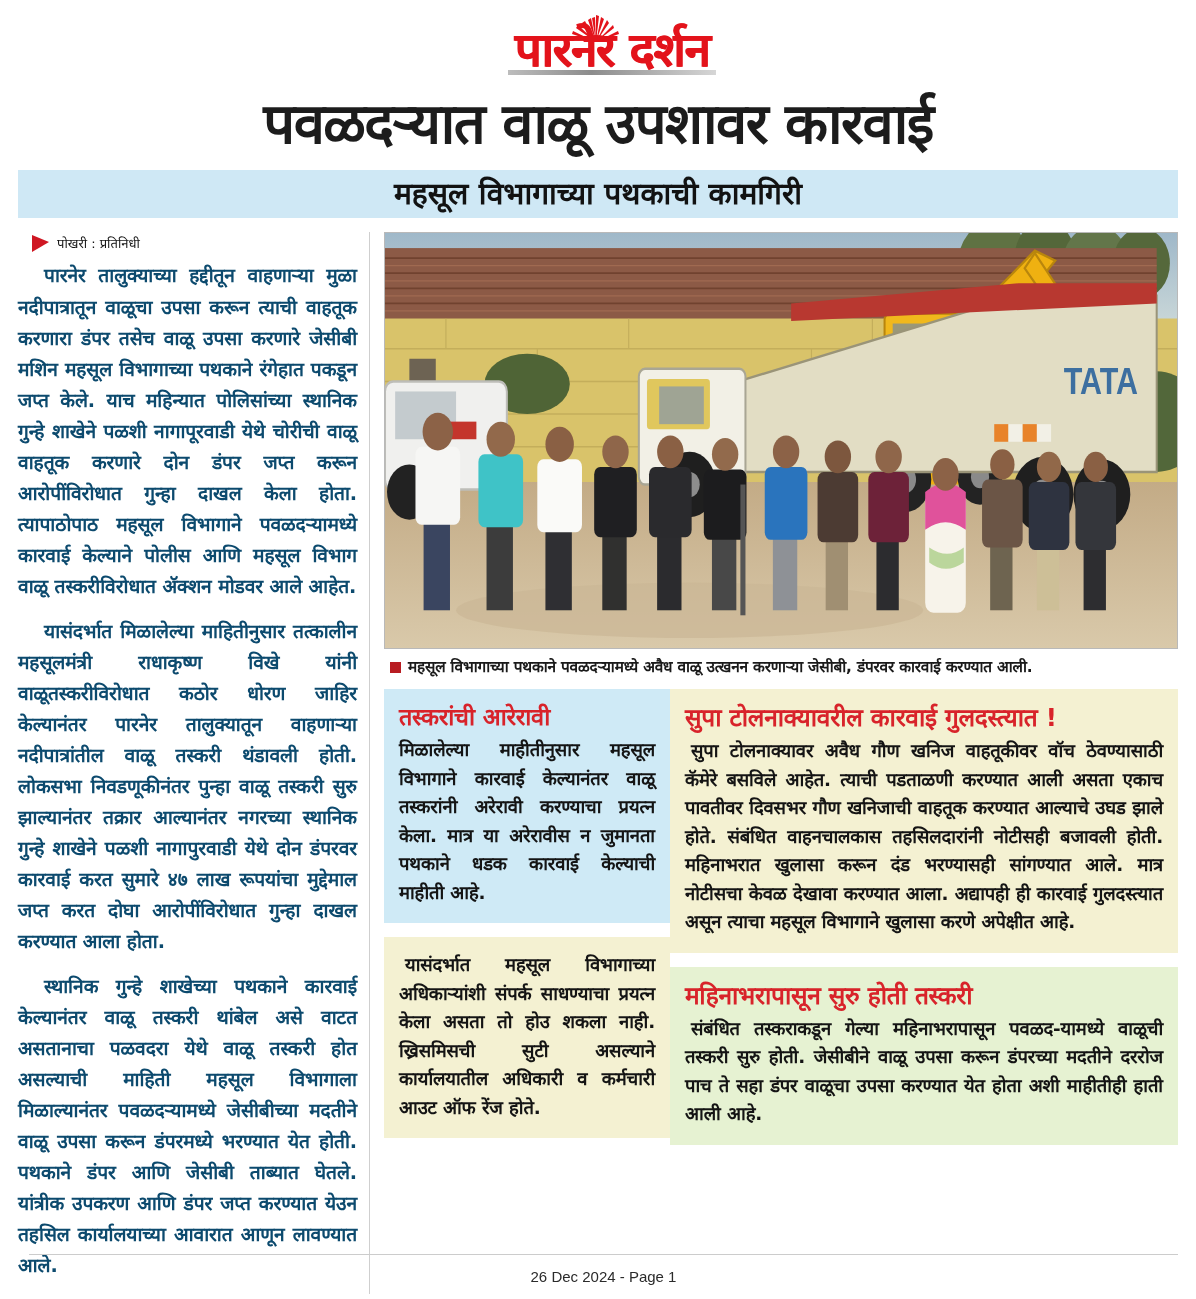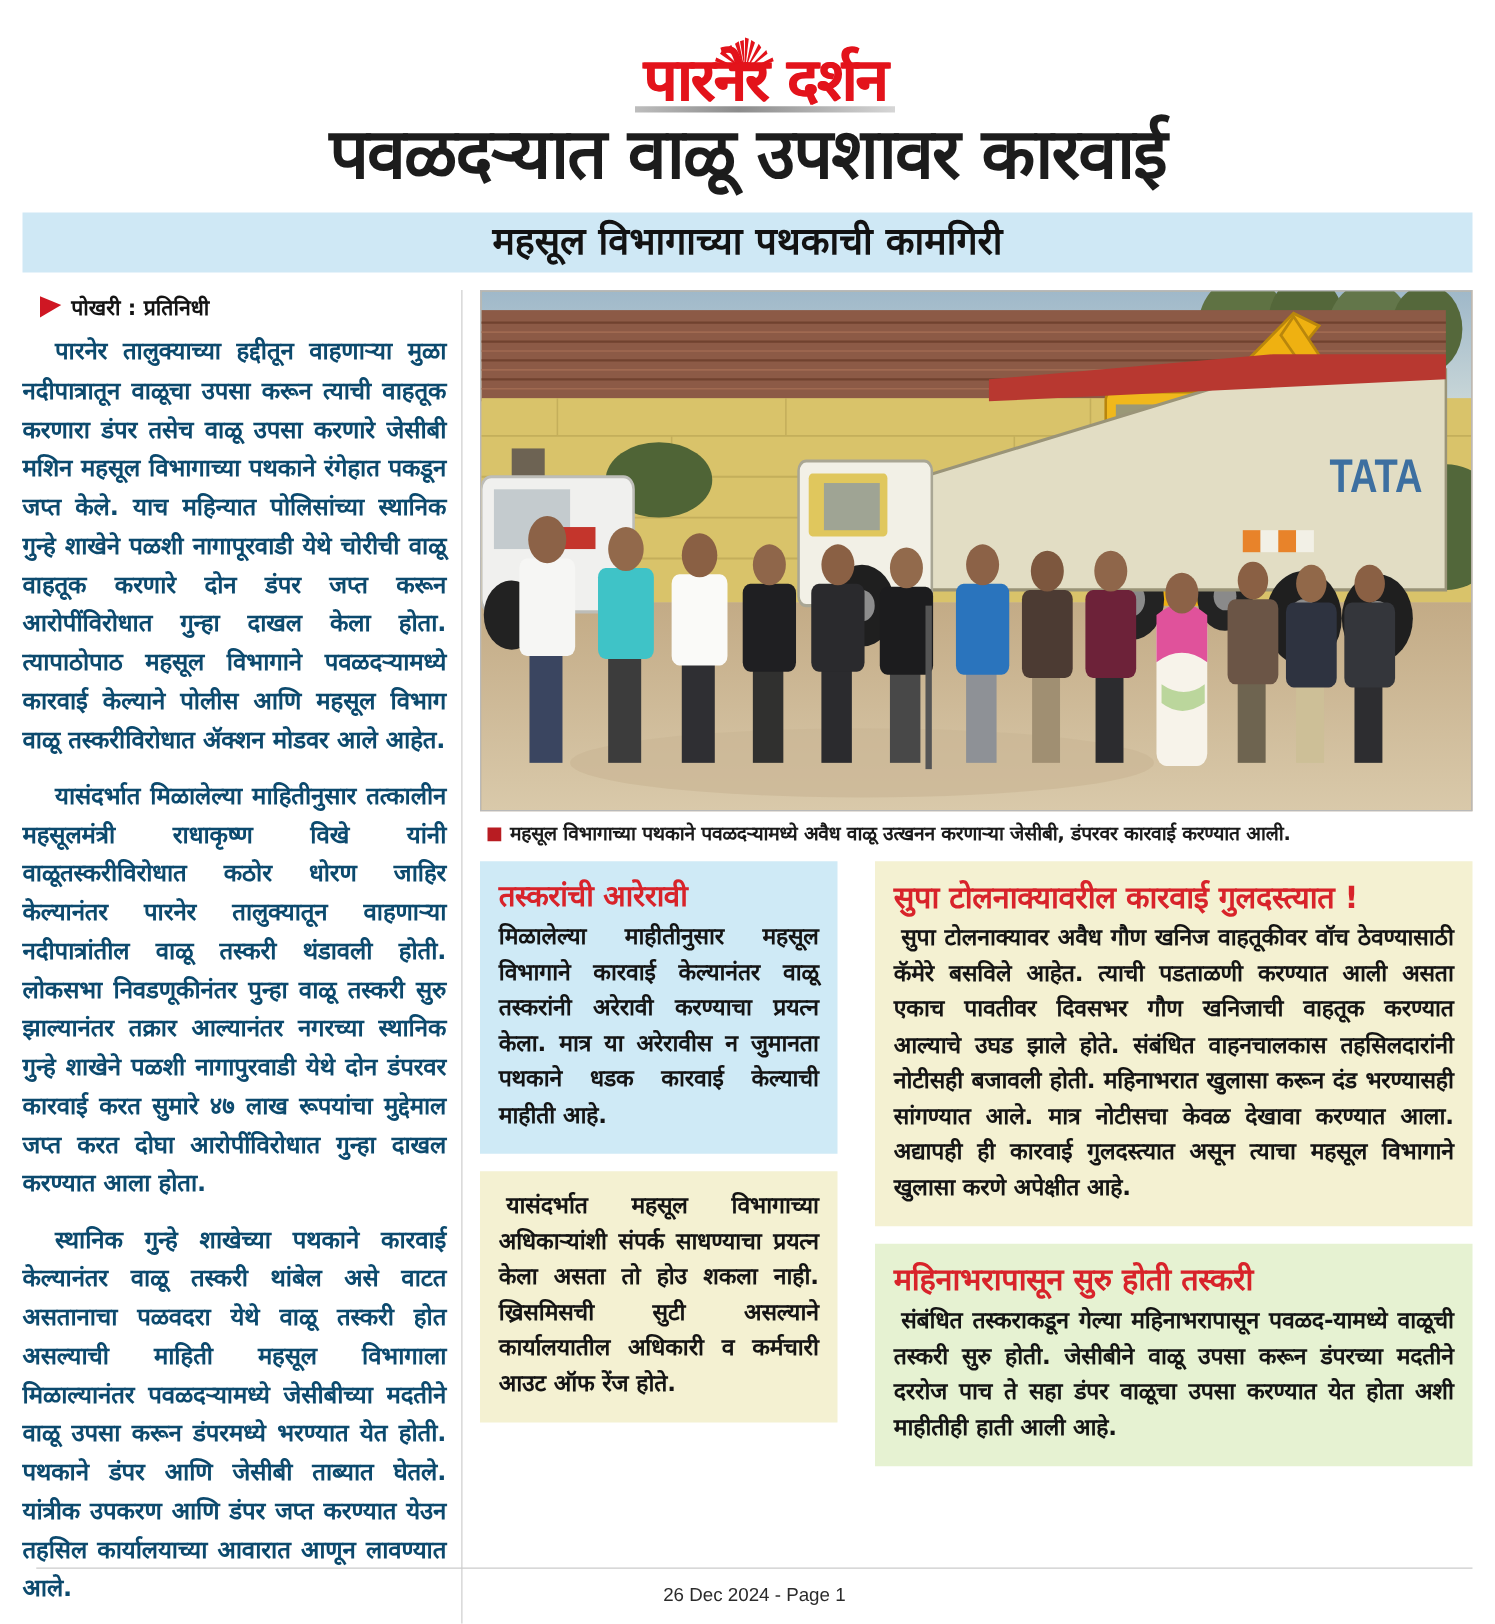--- a/index.html
+++ b/index.html
@@ -11,21 +11,21 @@
     font-family: "Liberation Sans", "DejaVu Sans", sans-serif;
     color: #1a1a1a;
     overflow: hidden;
     position: relative;
   }
 
   
   .masthead {
     height: 88px;
     display: flex;
-    align-items: flex-end;
+    align-items: center;
     justify-content: center;
     position: relative;
     padding-left: 28px;
   }
   .logo-wrap {
     position: relative;
     display: flex;
     align-items: flex-end;
     justify-content: center;
     padding-top: 10px;
@@ -116,22 +116,22 @@
   }
   .byline-tri {
     width: 0; height: 0;
     border-left: 17px solid #cf1723;
     border-top: 7px solid transparent;
     border-bottom: 10px solid transparent;
     flex: 0 0 auto;
   }
   .byline-text {
     font-family: "DejaVu Sans", sans-serif;
-    font-size: 17px;
-    font-weight: bold;
+    font-size: 13px;
+    font-weight: normal;
     color: #141414;
   }
 
   
   .body-p {
     font-family: "DejaVu Sans", sans-serif;
     font-size: 19.2px;
     line-height: 1.62;
     color: #0c4a6e;
     text-align: justify;
@@ -171,21 +171,21 @@
     font-size: 15.4px;
     font-weight: bold;
     color: #1a1a1a;
     line-height: 1.3;
     letter-spacing: -0.2px;
   }
 
   
   .boxes {
     display: flex;
-    gap: 30px;
+    gap: 0;
     align-items: flex-start;
   }
   .box-col-a { width: 286px; flex: 0 0 286px; }
   .box-col-b { flex: 1 1 auto; min-width: 0; }
 
   .sbox { padding: 14px 15px 16px 15px; margin-bottom: 14px; }
   .sbox.cyan  { background: #cfeaf6; }
   .sbox.cream { background: #f4f1d2; }
   .sbox.green { background: #e6f2d2; }
 

